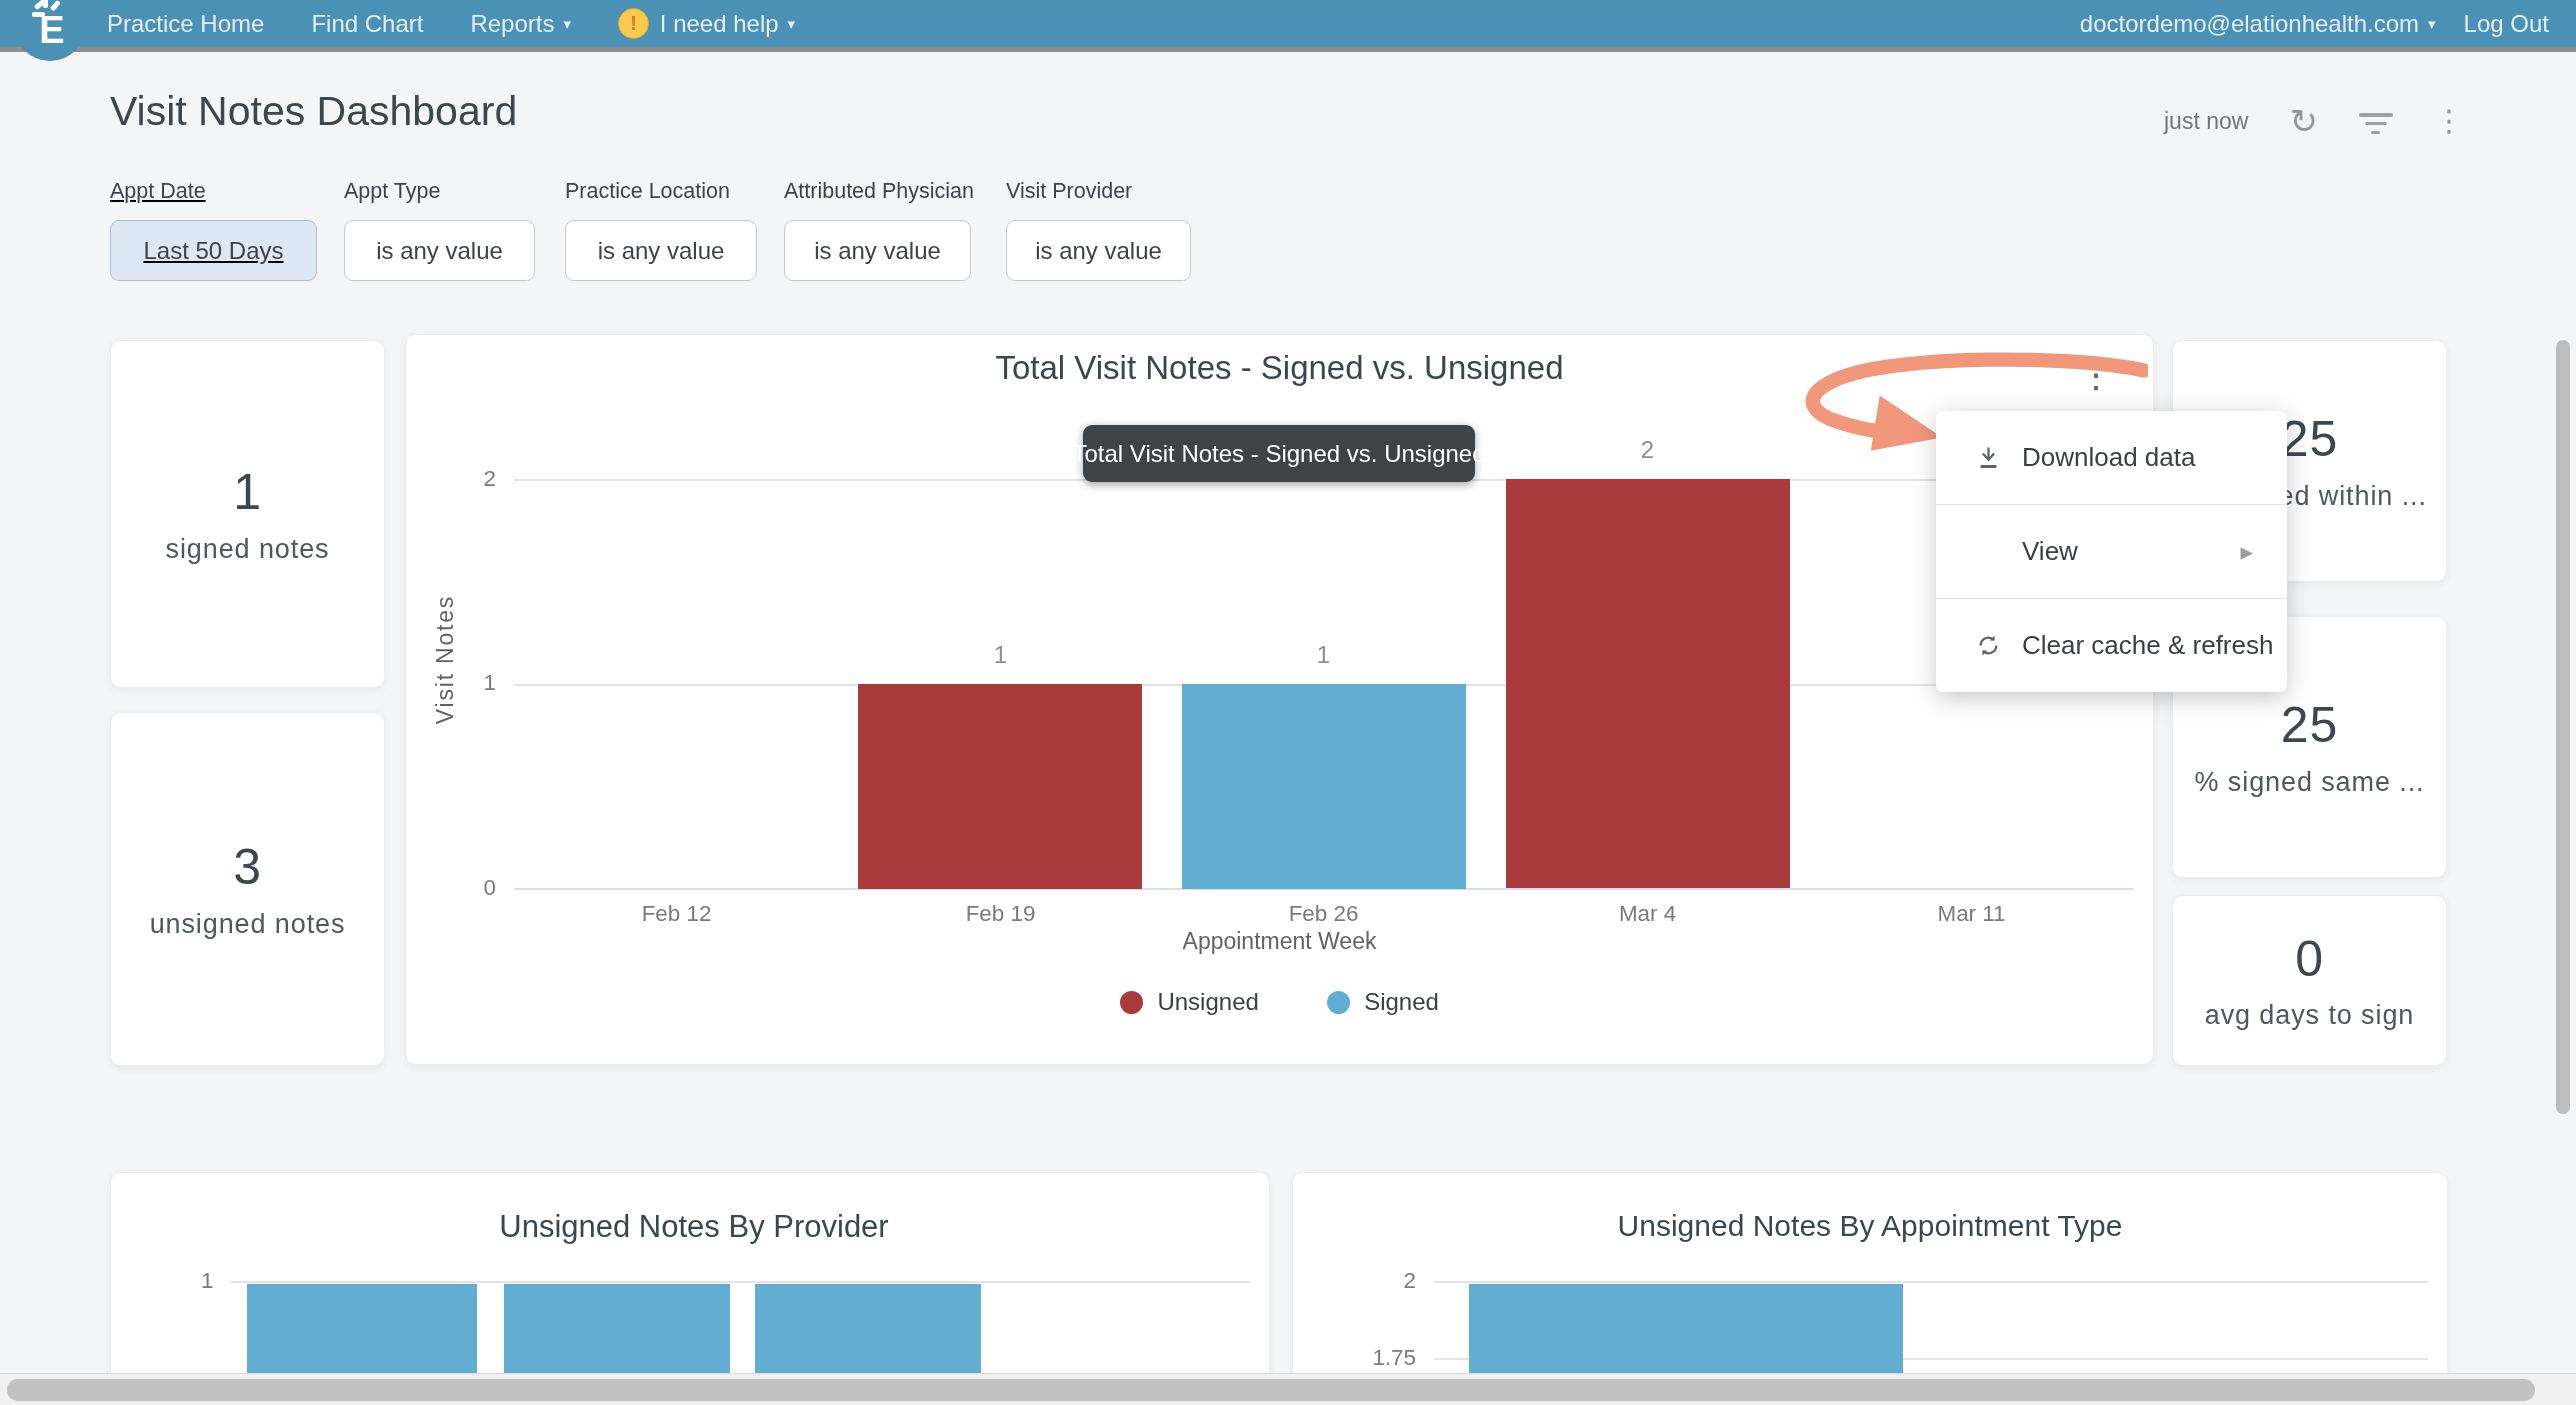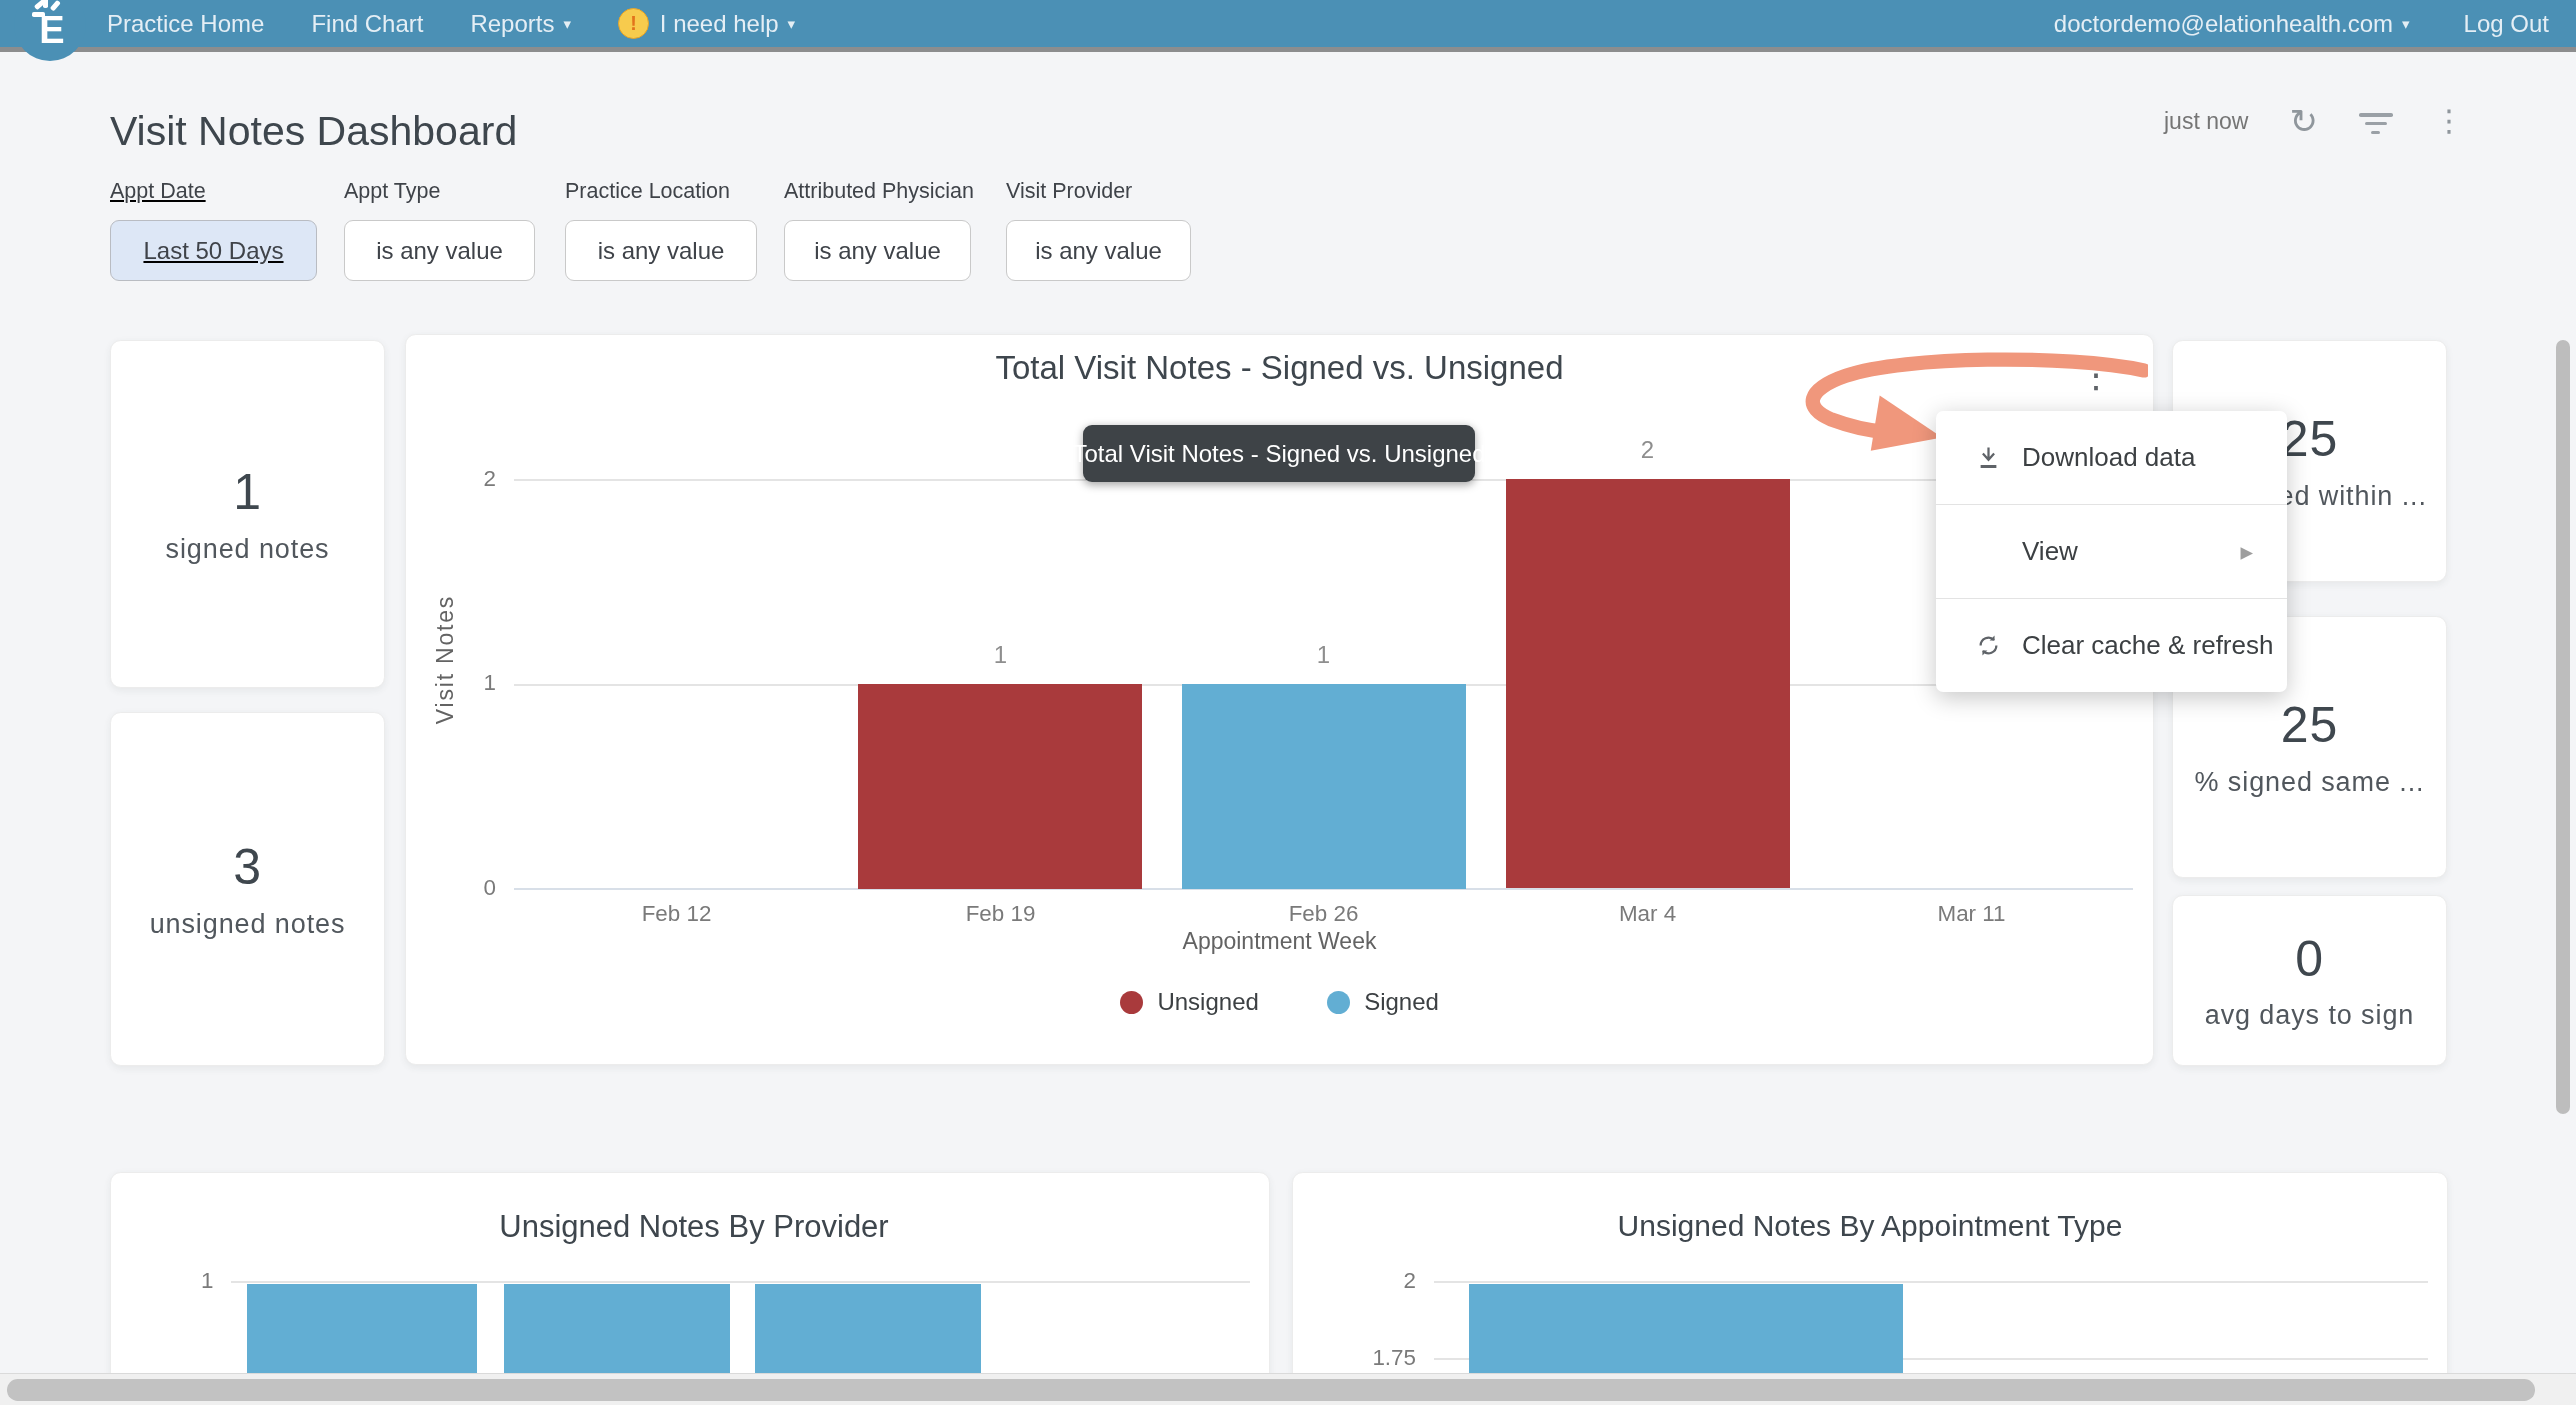--- a/index.html
+++ b/index.html
@@ -9,27 +9,27 @@
   
   .nav{position:absolute;left:0;top:0;right:0;height:47px;background:#4B90B5;display:flex;
        align-items:center;z-index:22;}
   .nav-divider{position:absolute;left:0;right:0;top:47px;height:4.5px;background:#8C8D8E;z-index:20;}
   .logo-circle{position:absolute;left:14.3px;top:-10.7px;width:72px;height:72px;border-radius:50%;
        background:#4B90B5;z-index:23;}
   .logo-e{position:absolute;left:25px;top:19.7px;color:#fff;font-size:38px;font-weight:bold;}
   .logo-ray{position:absolute;background:#fff;border-radius:1.8px;}
   .nav-left{display:flex;margin-left:107px;gap:47px;}
   .nav-item{color:#E4EEF5;font-size:24px;display:flex;align-items:center;gap:9px;cursor:pointer;white-space:nowrap;}
-  .nav-right{margin-left:auto;display:flex;align-items:center;gap:54px;padding-right:27px;}
+  .nav-right{margin-left:auto;display:flex;align-items:center;gap:28px;padding-right:27px;}
   .caret{font-size:15px;color:rgba(255,255,255,.85);}
   .help-badge{width:29px;height:29px;border-radius:50%;background:#F7CB4D;border:1.8px solid #E8A426;
        color:#E2731B;font-weight:bold;font-size:19.7px;display:flex;align-items:center;justify-content:center;margin-right:1.8px;}
 
   
-  .page-title{position:absolute;left:110px;top:88px;font-size:41px;color:#3E464D;margin-top:20px;}
+  .page-title{position:absolute;left:110px;top:88px;font-size:41px;color:#3E464D;}
   .header-actions{position:absolute;left:2164px;top:104px;display:flex;align-items:center;gap:41px;z-index:5;}
   .updated{font-size:23px;color:#757575;}
   .hicon{color:#8F969C;font-size:34px;line-height:34px;cursor:pointer;}
   .filter-icon{display:flex;flex-direction:column;align-items:center;gap:5.4px;cursor:pointer;padding-top:5.4px;}
   .filter-icon i{display:block;background:#9AA0A6;height:3.6px;border-radius:1.8px;}
 
   
   .filter{position:absolute;top:179px;}
   .filter .flabel{font-size:21.5px;color:#3F4349;margin-bottom:16px;}
   .chip{height:59px;border-radius:9px;border:1.8px solid #C9C9C9;background:#fff;display:flex;

